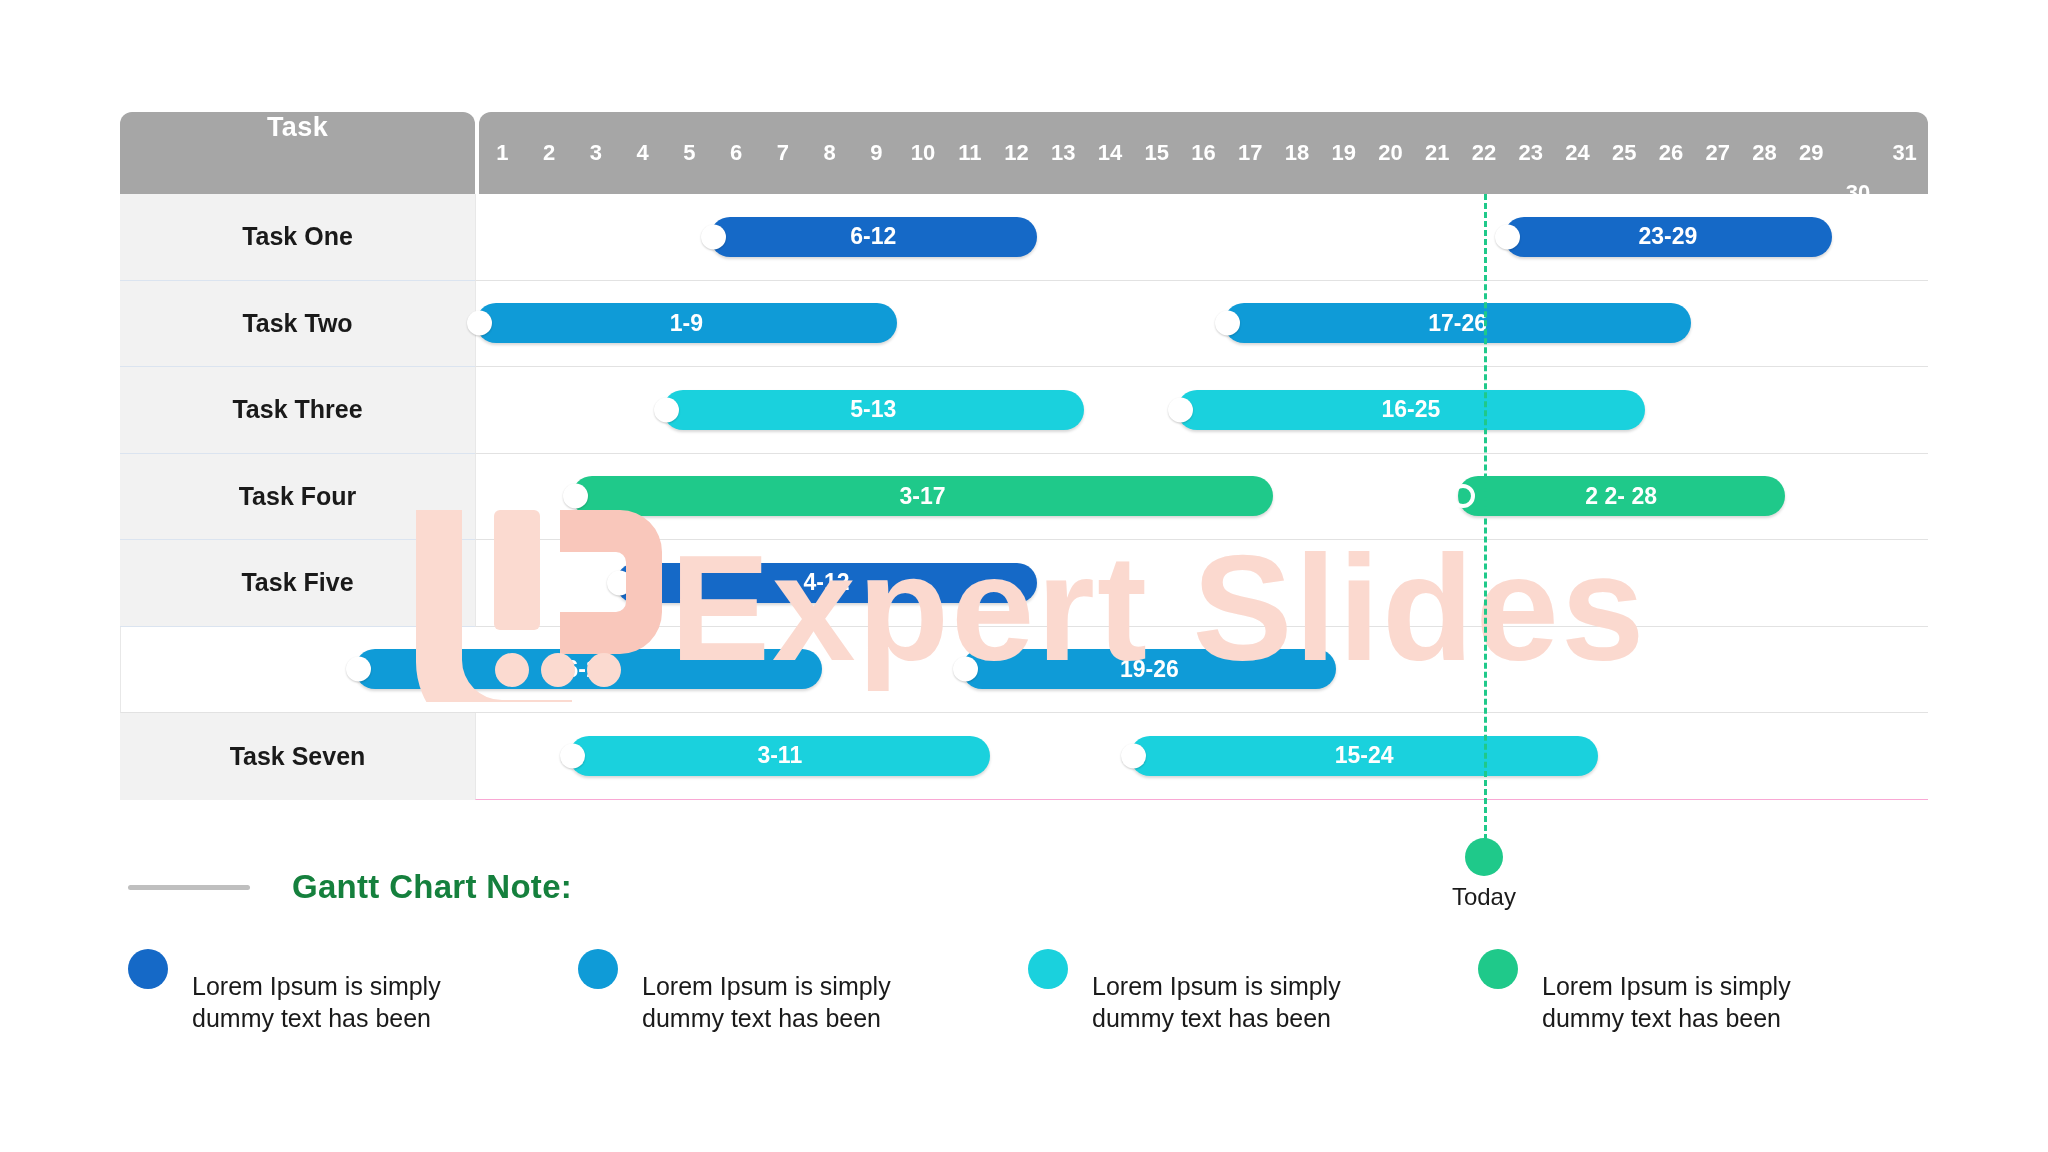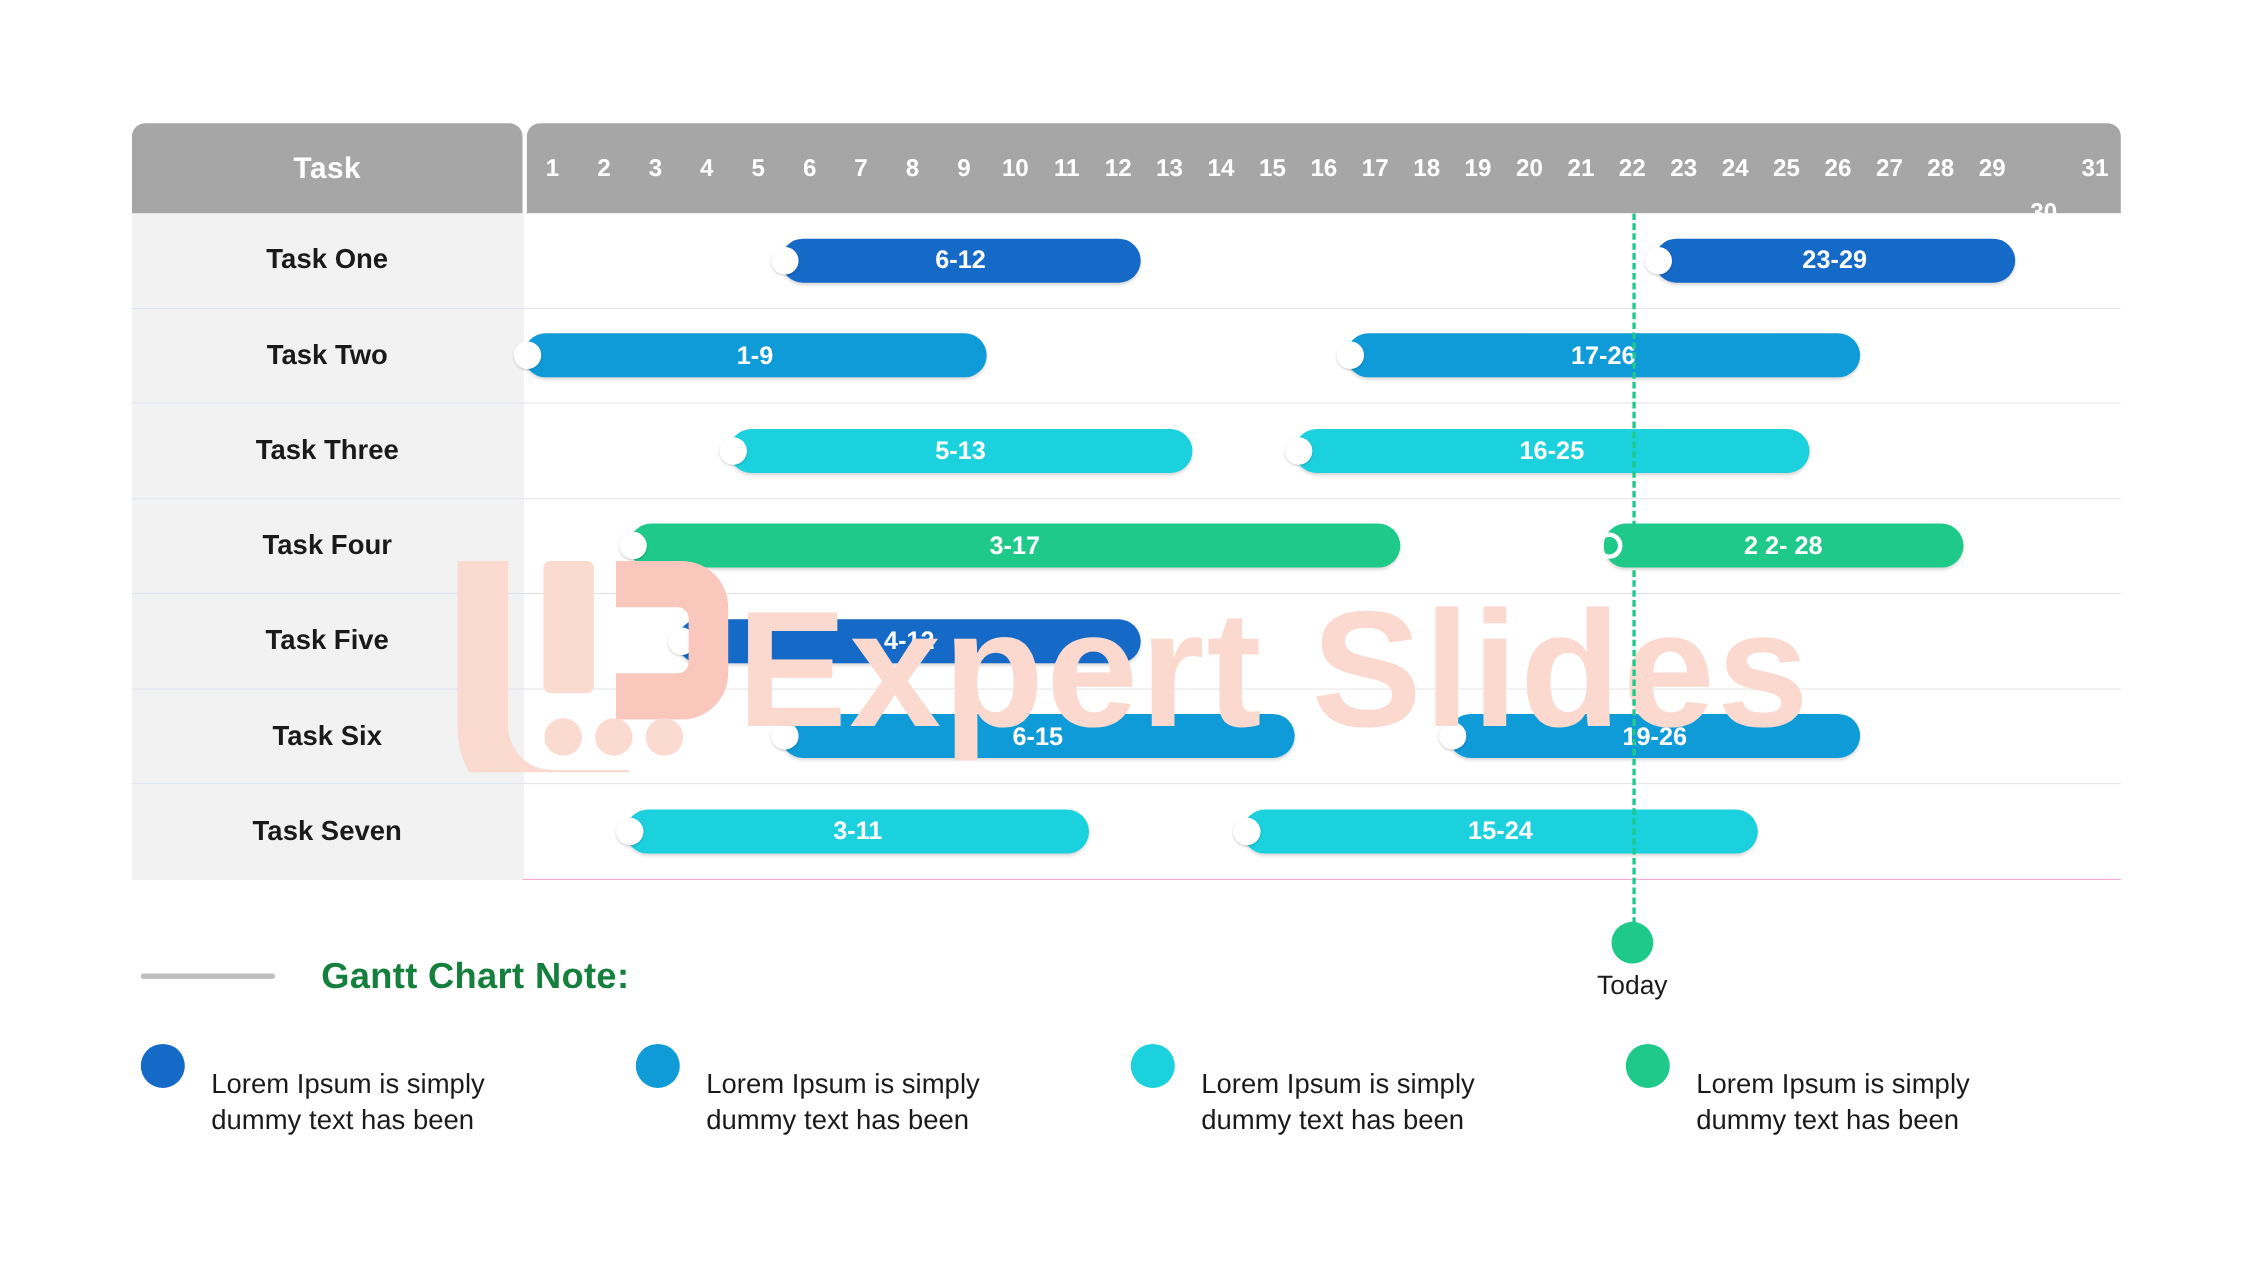--- a/index.html
+++ b/index.html
@@ -31,21 +31,21 @@
   
   .hdr-row {
     position:absolute; left:0; top:0;
     width:100%; height:82px;
     display:flex;
   }
   .hdr-task {
     width:355px; height:82px;
     background:#a6a6a6;
     border-radius:12px 12px 0 0;
-    display:flex; align-items:center; justify-content:center;
+    display:flex; align-items:flex-start; justify-content:center;
     color:#ffffff; font-size:27px; font-weight:bold;
     letter-spacing:.4px;
   }
   .hdr-gap { width:4px; }
   .hdr-days {
     flex:1; height:82px;
     background:#a6a6a6;
     border-radius:12px 12px 0 0;
     display:flex; align-items:center;
     position:relative;
@@ -300,21 +300,20 @@
       <div class="task-row">
         <div class="task-label">Task Five</div>
         <div class="lane">
           <div class="bar" style="left: 140.226px; width: 420.677px; background: rgb(21, 105, 199);">
             <span class="cap"></span>
             <span class="bar-label">4-12</span>
           </div>
         </div>
       </div>
       <div class="task-row">
-        <div class="task-label">Task Six</div>
         <div class="lane">
           <div class="bar" style="left: 233.71px; width: 467.419px; background: rgb(15, 155, 215);">
             <span class="cap"></span>
             <span class="bar-label">6-15</span>
           </div>
           <div class="bar" style="left: 841.355px; width: 373.935px; background: rgb(15, 155, 215);">
             <span class="cap"></span>
             <span class="bar-label">19-26</span>
           </div>
         </div>

